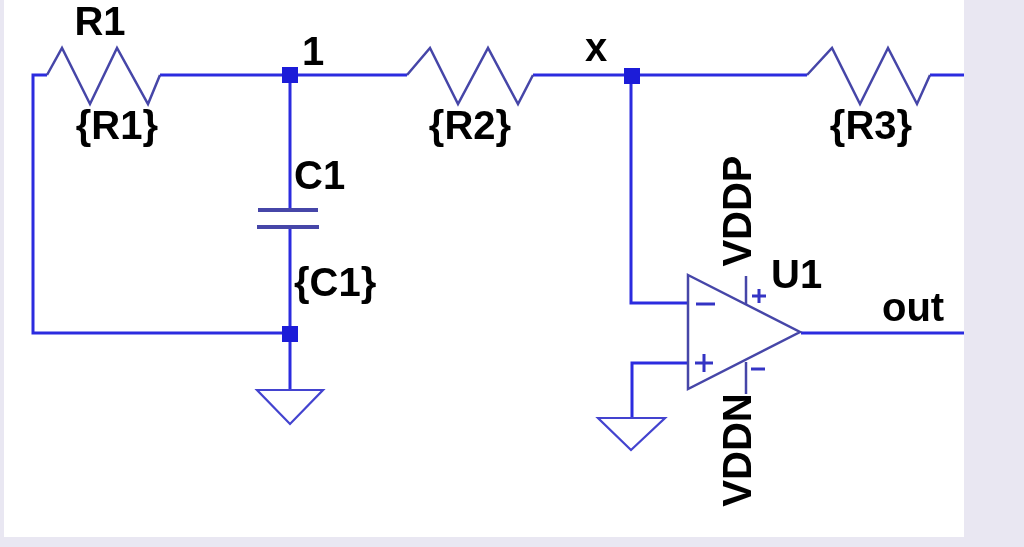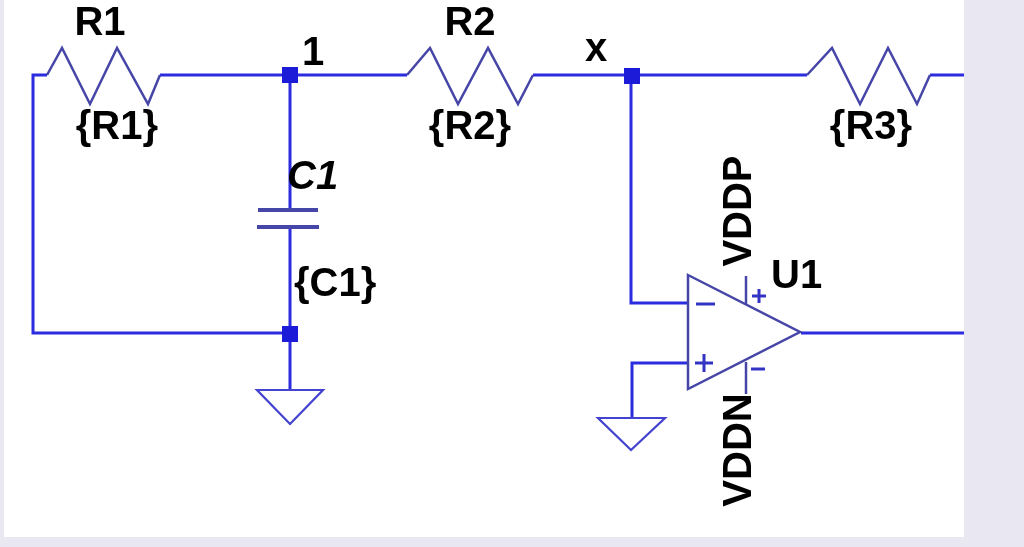--- a/index.html
+++ b/index.html
@@ -91,28 +91,28 @@
       <rect class="junc" x="624" y="68" width="16" height="16"></rect>
       <rect class="junc" x="282" y="326" width="16" height="16"></rect>
     </g>
   </svg>
 
   <div class="label center" style="left:42px; top:1px; width:116px;">R1</div>
   <div class="label center" style="left:42px; top:105px; width:116px;text-align:right;">{R1}</div>
 
   <div class="label" style="left:302px; top:31px;">1</div>
 
-  <div class="label" style="left:287px; top:155px;font-style:italic;">C1</div>
+  <div class="label" style="left:294px; top:155px;">C1</div>
   <div class="label" style="left:294px; top:242px;margin-top:20px;">{C1}</div>
 
-  <div class="label center" style="left:412px; top:1px; width:116px;">R2</div>
   <div class="label center" style="left:412px; top:105px; width:116px;">{R2}</div>
 
   <div class="label" style="left:585px; top:27px;">x</div>
 
   <div class="label center" style="left:813px; top:105px; width:116px;">{R3}</div>
 
   <div class="label center vtext" style="left:662px; top:191px; width:150px; height:40px;">VDDP</div>
   <div class="label center vtext" style="left:662px; top:430px; width:150px; height:40px;">VDDN</div>
 
   <div class="label" style="left:771px; top:254px;">U1</div>
 
+  <div class="label" style="left:882px; top:287px;">out</div>
 </div>
 
 </body></html>

